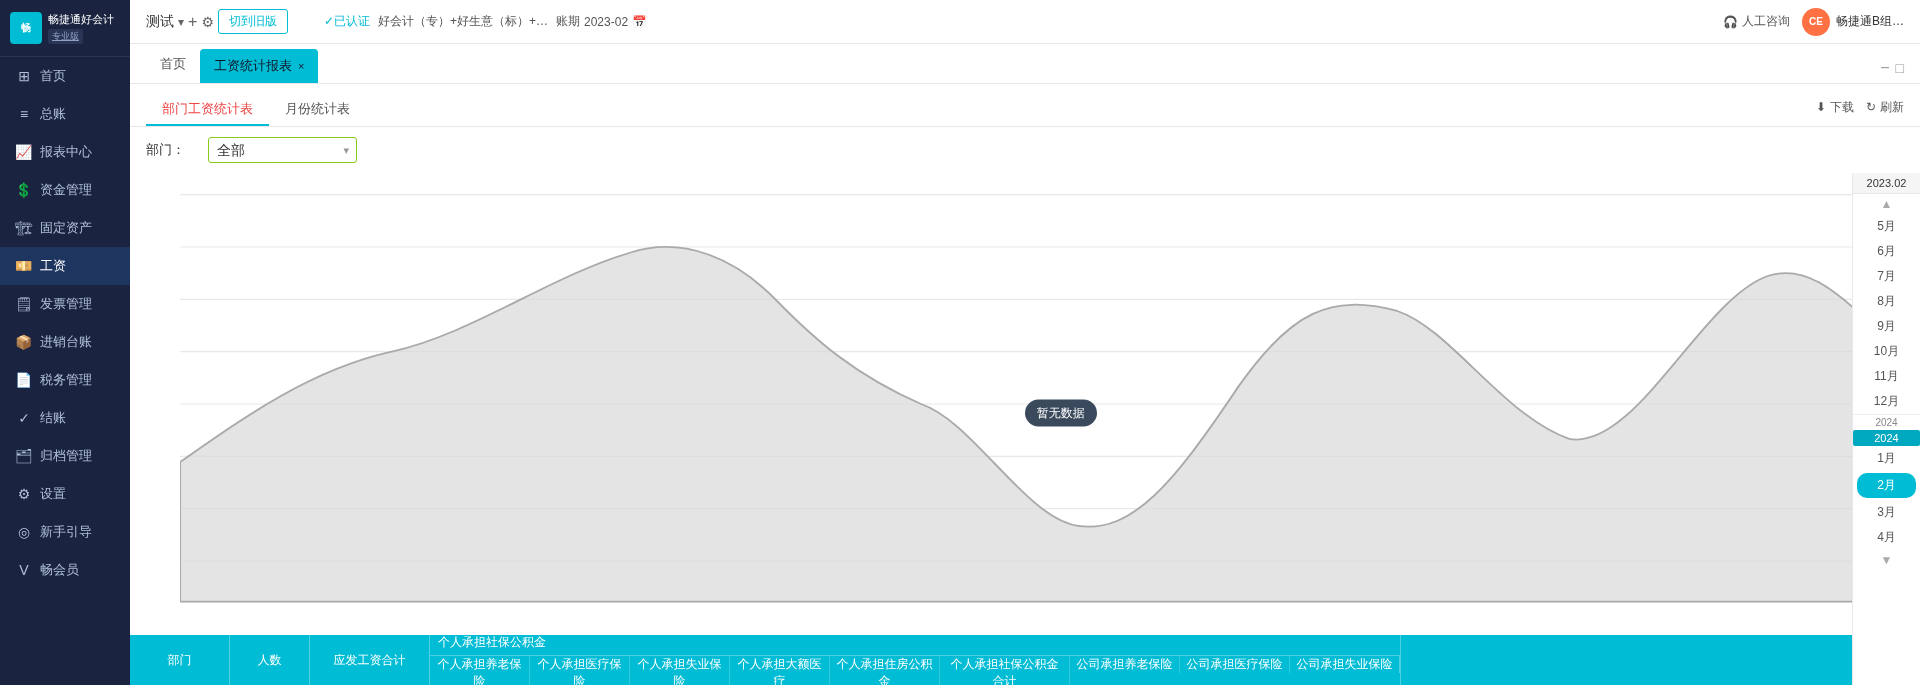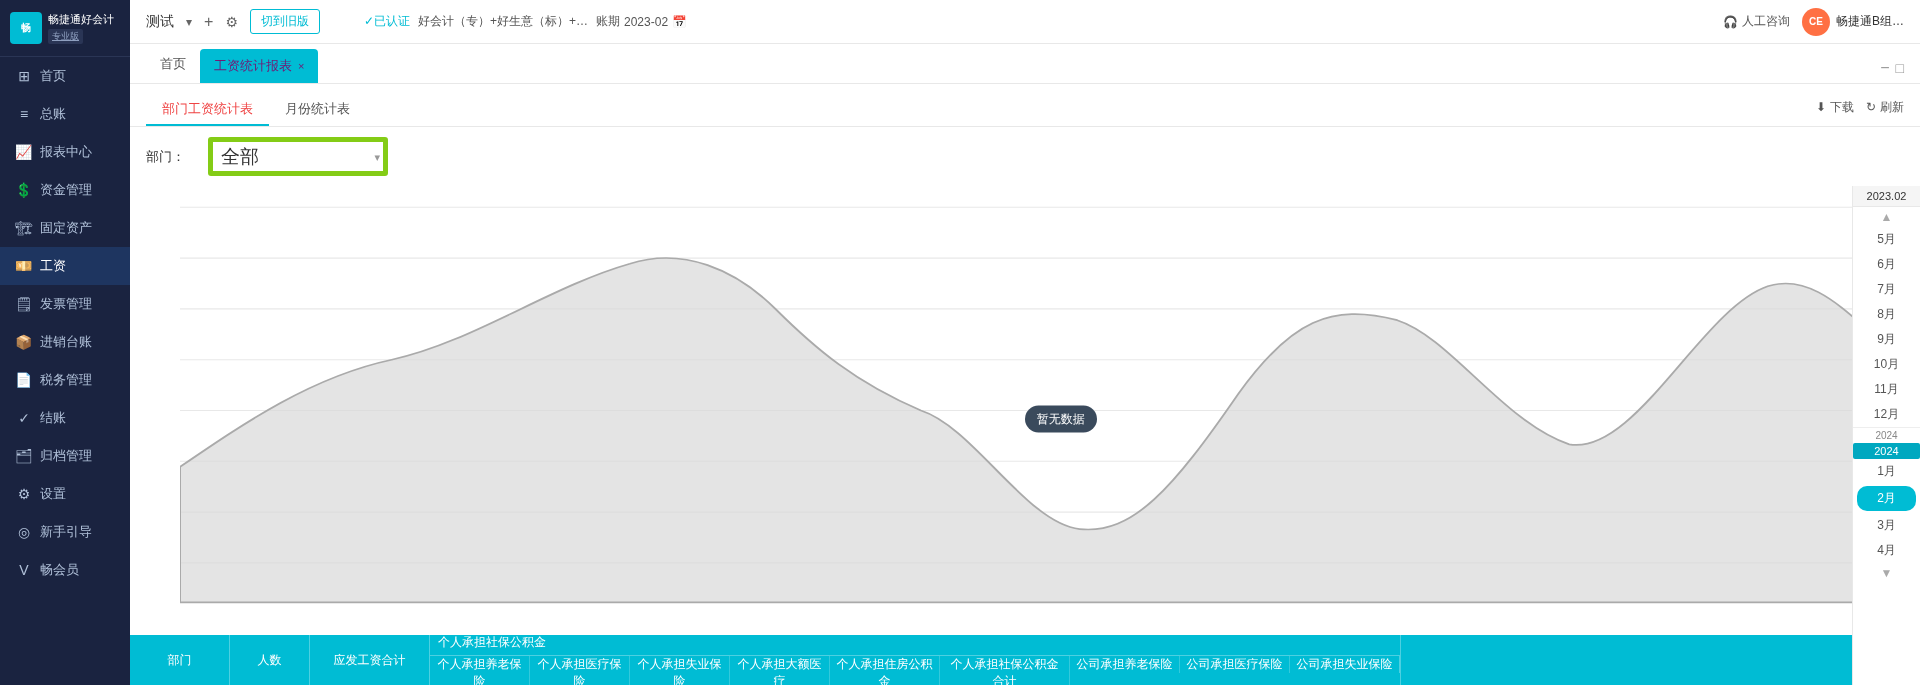--- a/index.html
+++ b/index.html
@@ -85,21 +85,21 @@
     }
 
     
     .topbar {
       background: #fff;
       height: 44px;
       display: flex;
       align-items: center;
       padding: 0 16px;
       border-bottom: 1px solid #e8e8e8;
-      gap: 12px;
+      gap: 4px;
       flex-shrink: 0;
     }
     .topbar-title {
       font-size: 14px;
       color: #333;
       font-weight: 500;
     }
     .topbar-dropdown {
       color: #666;
       font-size: 12px;
@@ -187,21 +187,21 @@
     .tab-home {
       padding: 8px 14px;
       font-size: 13px;
       color: #555;
       cursor: pointer;
       border-bottom: 2px solid transparent;
     }
     .tab-active {
       padding: 8px 14px;
       font-size: 13px;
-      color: #701a75;
+      color: #0f172a;
       background: #00bcd4;
       border-radius: 4px 4px 0 0;
       cursor: pointer;
       display: flex;
       align-items: center;
       gap: 6px;
     }
     .tab-close { font-size: 11px; cursor: pointer; }
 
     
@@ -253,27 +253,27 @@
     
     .filter-bar {
       padding: 10px 16px;
       display: flex;
       align-items: center;
       gap: 23px;
       flex-shrink: 0;
     }
     .filter-label { font-size: 13px; color: #333; }
     .filter-select {
-      border: 5px solid #84cc16;
+      border: 1px solid #84cc16;
       border-radius: 3px;
       padding: 4px 28px 4px 8px;
-      font-size: 19px;
+      font-size: 14px;
       color: #333;
       background: #fff;
-      width: 180px;
+      width: 149px;
       appearance: none;
       cursor: pointer;
       position: relative;
     }
     .filter-select-wrap {
       position: relative;
       display: inline-block;
     }
     .filter-select-wrap::after {
       content: '▾';

